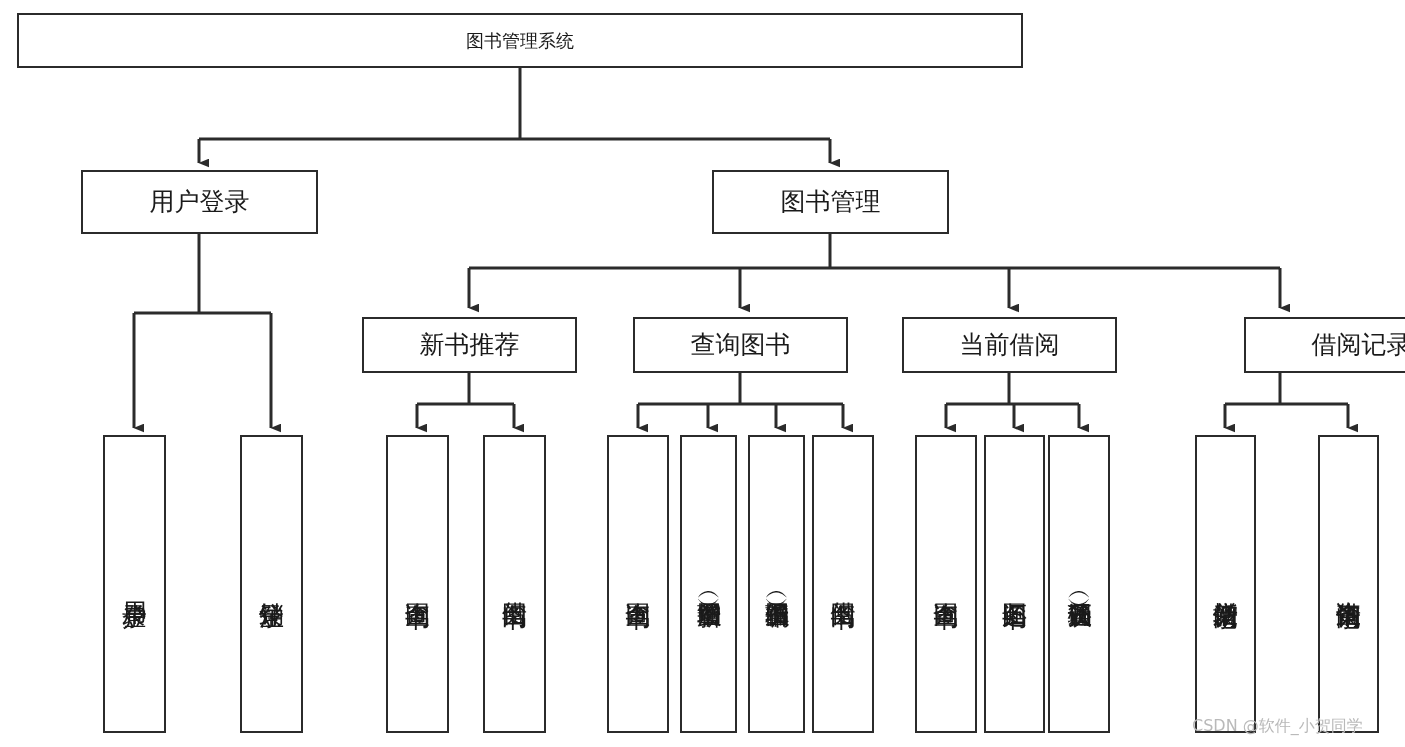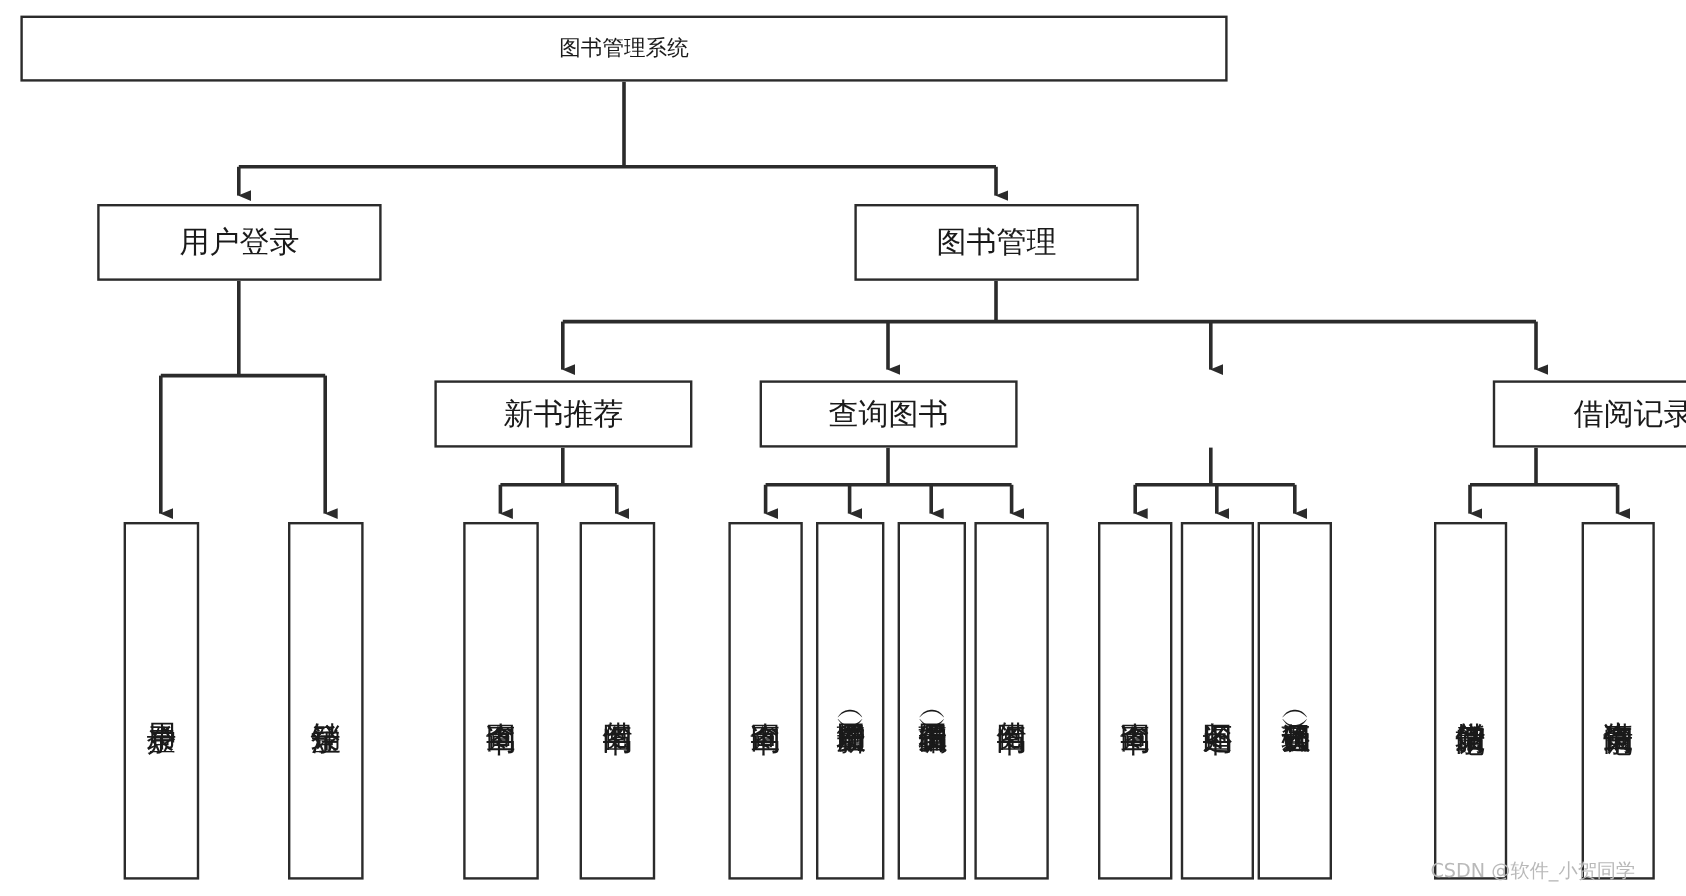--- a/index.html
+++ b/index.html
@@ -144,20 +144,23 @@
   </div>
 
   <div class="node horiz" style="left:712px; top:170px; width:237px; height:64px;">
     <span class="label">图书管理</span>
   </div>
 
   <div class="node horiz" style="left:633px; top:317px; width:215px; height:56px;">
     <span class="label">查询图书</span>
   </div>
 
+  <div class="node horiz" style="left:902px; top:317px; width:215px; height:56px;">
+    <span class="label">当前借阅</span>
+  </div>
 
   <div class="node horiz" style="left:1244px; top:317px; width:187px; height:56px;padding-left:48px;">
     <span class="label">借阅记录</span>
   </div>
 
   <div class="node vert" style="left:103px; top:435px; width:63px; height:298px;">
     <span class="label">用户登录</span>
   </div>
 
   <div class="node vert" style="left:240px; top:435px; width:63px; height:298px;">

